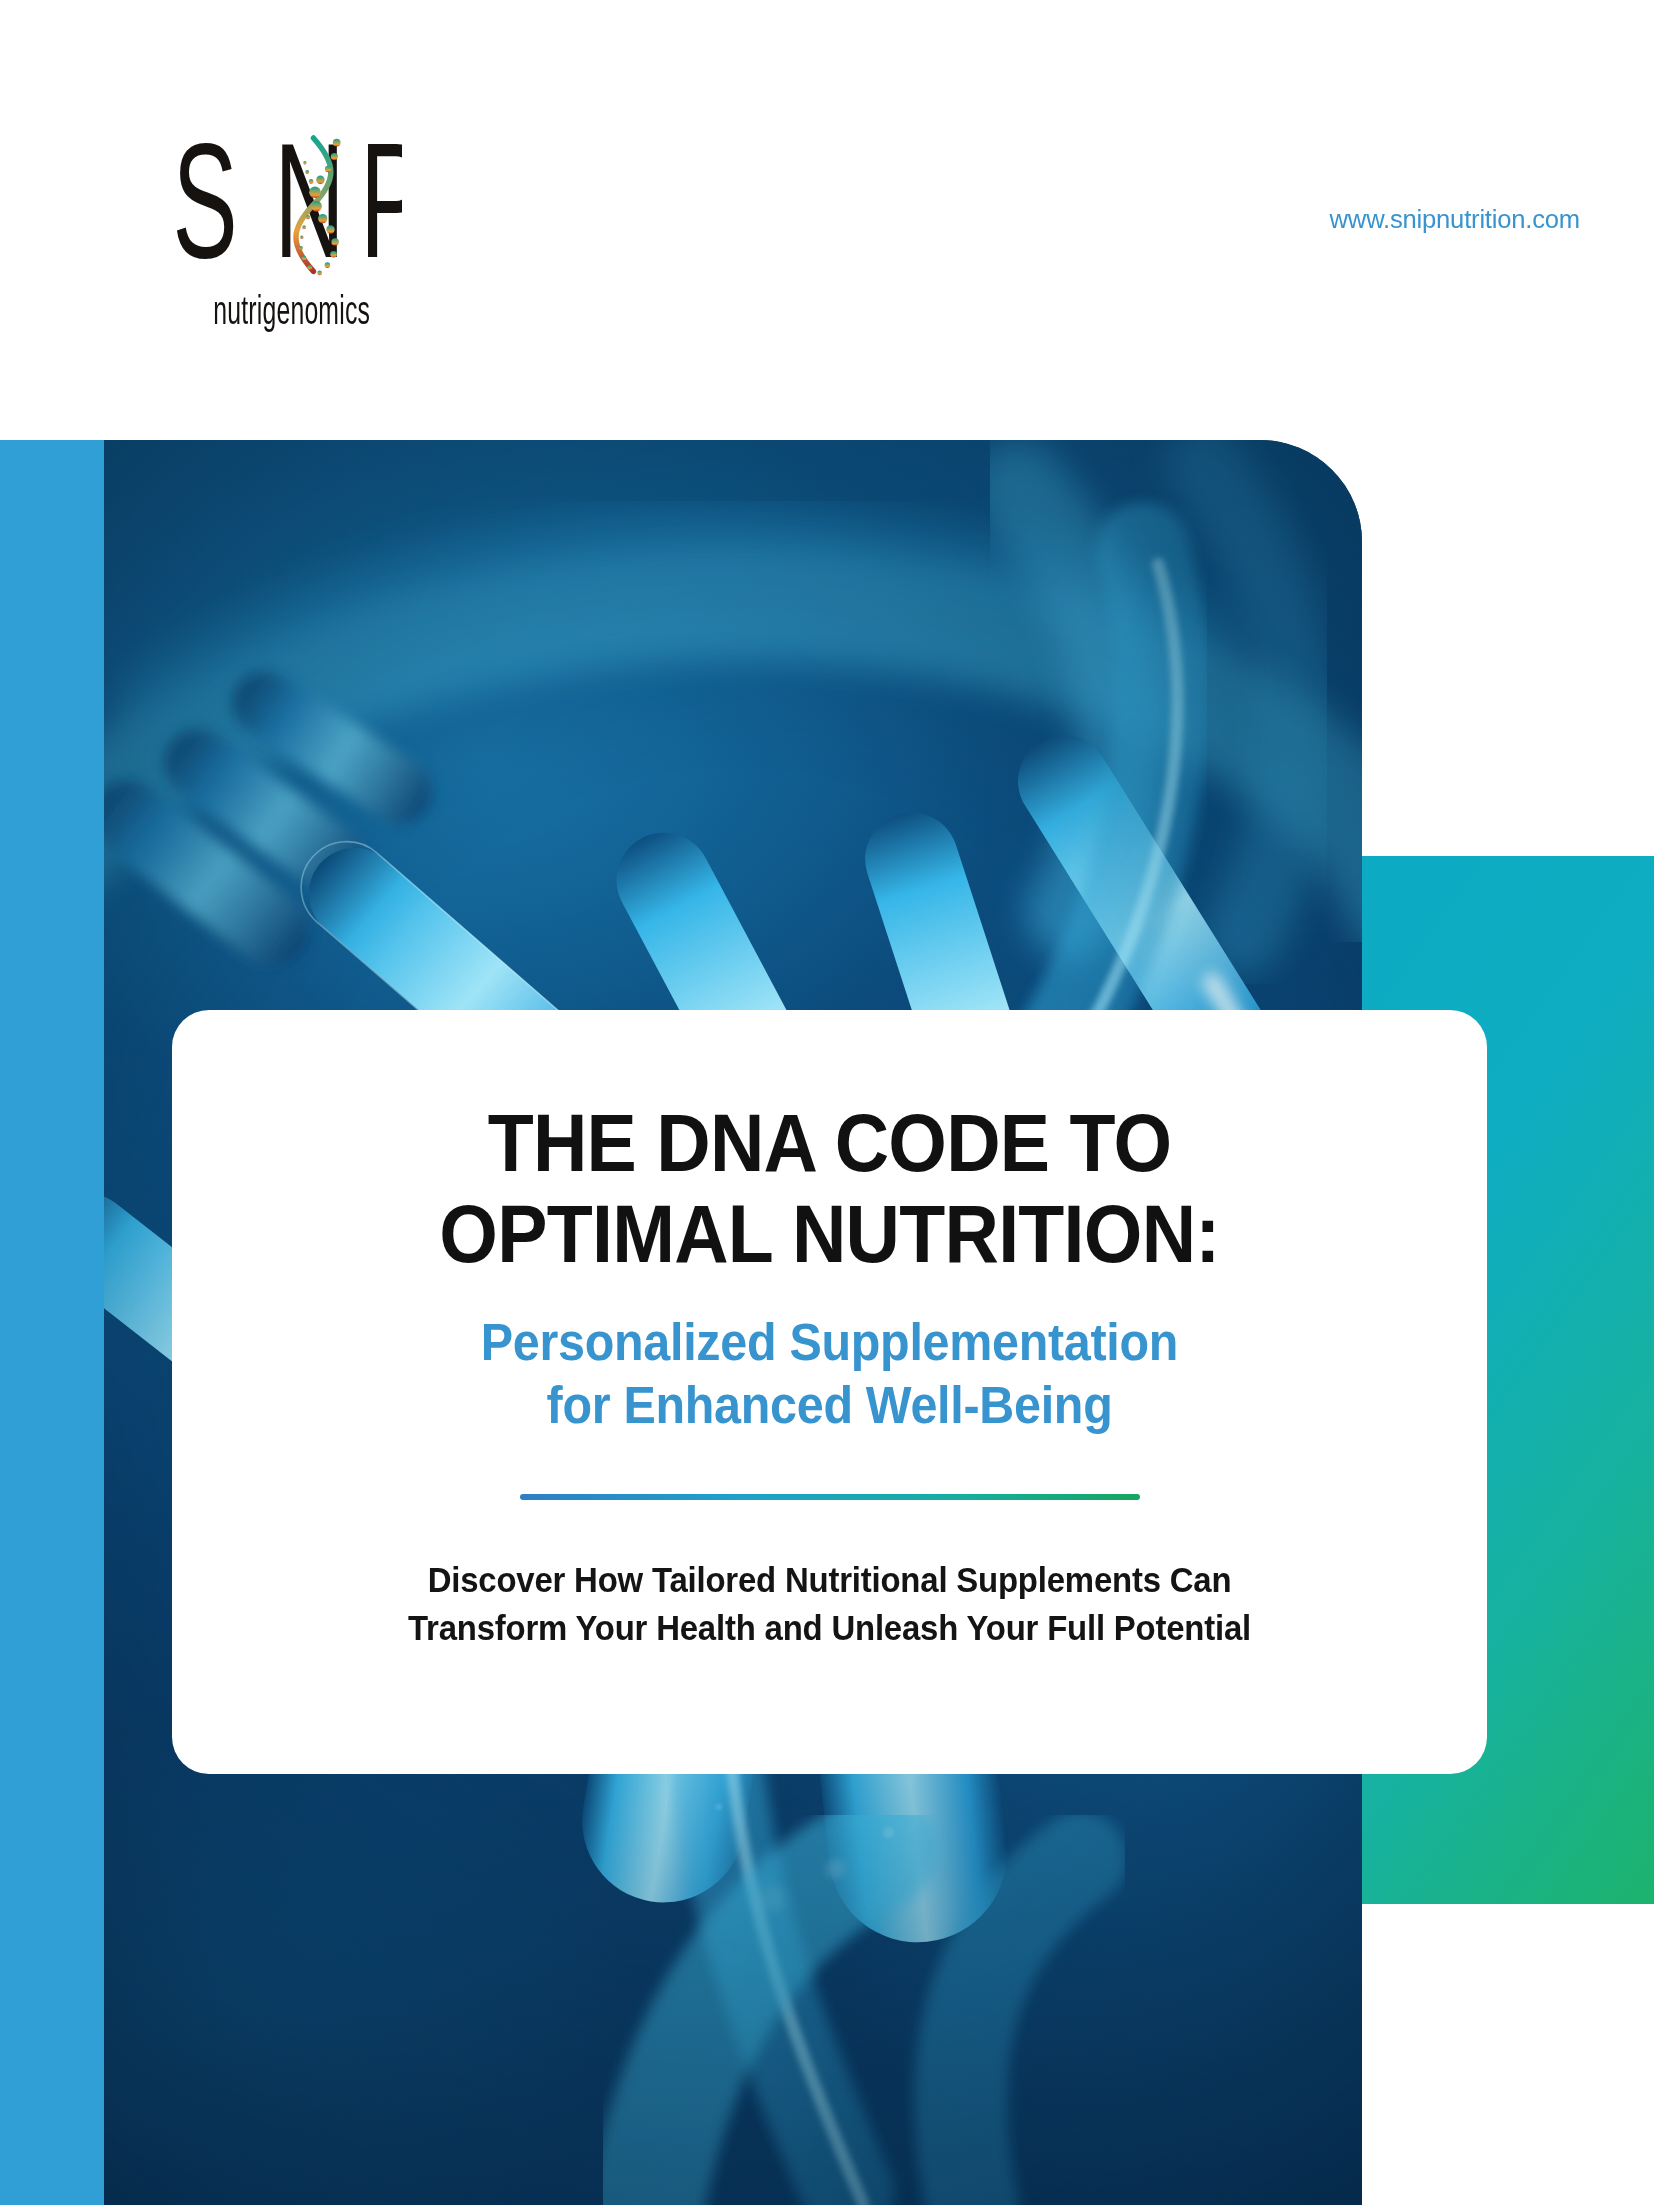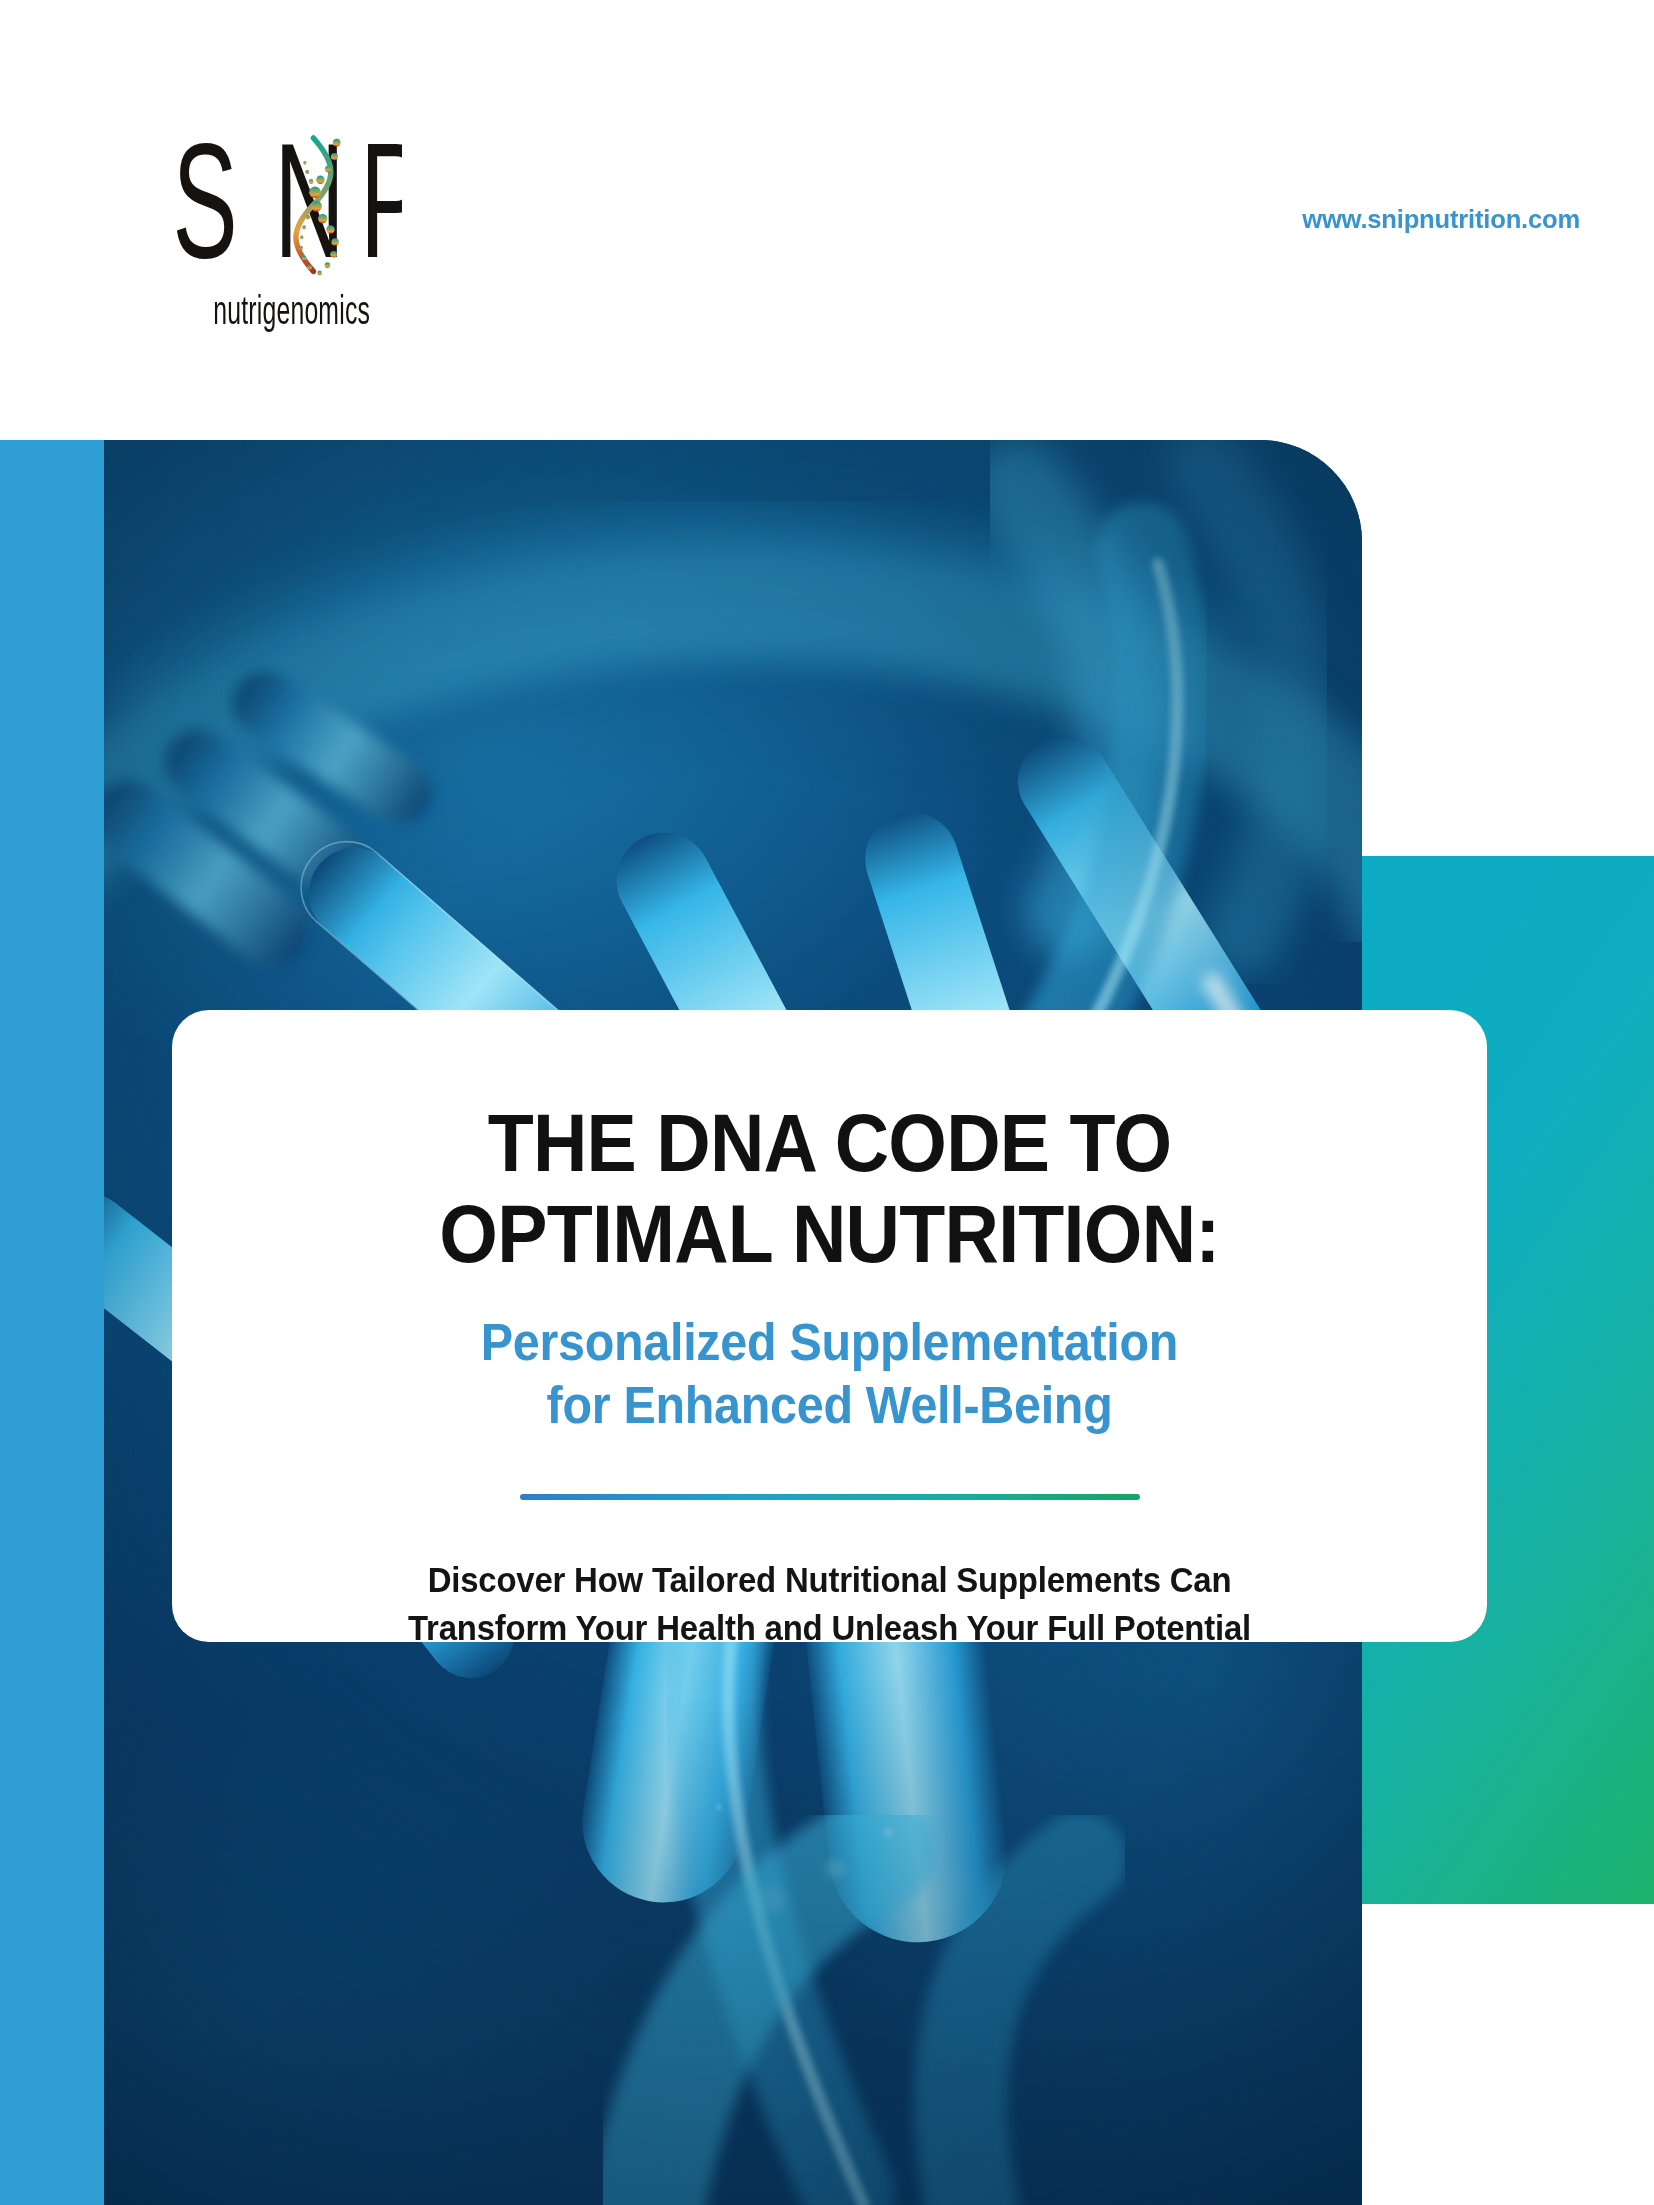--- a/index.html
+++ b/index.html
@@ -56,21 +56,21 @@
     transform-origin: center top;
     white-space: nowrap;
   }
 
   .site-url {
     position: absolute;
     right: 74px;
     top: 205px;
     font-family: "Liberation Sans", sans-serif;
     font-size: 25.6px;
-    font-weight: bold;
+    font-weight: normal;
     color: #3794ce;
     letter-spacing: -0.2px;
     white-space: nowrap;
   }
 
   
   .hero {
     position: absolute;
     left: 0;
     top: 440px;
@@ -139,21 +139,21 @@
     background: rgba(190,225,245,0.55);
     filter: blur(1.6px);
   }
 
   
   .title-card {
     position: absolute;
     left: 172px;
     top: 570px;
     width: 1315px;
-    height: 632px;
+    height: 764px;
     background: #ffffff;
     border-radius: 37px;
   }
 
   .headline {
     position: absolute;
     left: 0;
     top: 88px;
     width: 1315px;
     text-align: center;

